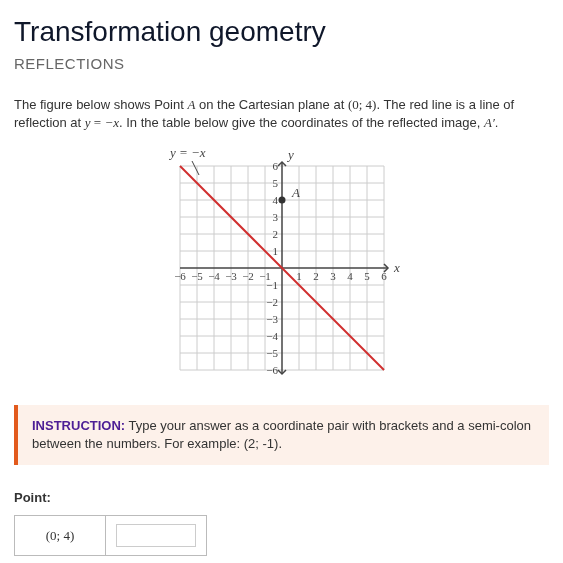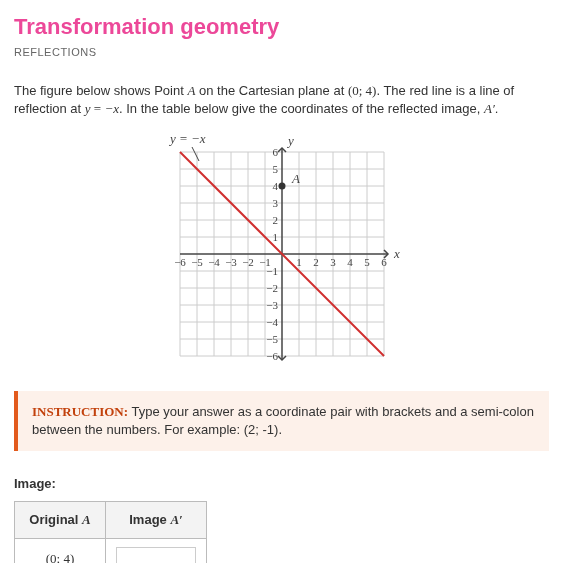--- a/index.html
+++ b/index.html
@@ -6,27 +6,27 @@
     font-family: Arial, Helvetica, sans-serif;
     color: #333;
     margin: 0;
     padding: 12px 14px;
     width: 563px;
     box-sizing: border-box;
     font-size: 13px;
     line-height: 1.4;
   }
   .title {
-    font-size: 22px;
-    font-weight: 700;
-    color: #ec4899;
+    font-size: 28px;
+    font-weight: 400;
+    color: #0f172a;
     margin: 0 0 2px 0;
   }
   .subtitle {
-    font-size: 11px;
+    font-size: 15px;
     letter-spacing: 0.5px;
     color: #666;
     margin: 0 0 22px 0;
   }
   .problem {
     font-size: 13px;
     margin-bottom: 10px;
   }
   .math-i {
     font-family: 'Times New Roman', serif;
@@ -41,22 +41,21 @@
     margin: 8px 0 12px 0;
   }
   .instruction-box {
     border-left: 4px solid #e25a1c;
     background: #fdf1ea;
     padding: 12px 14px;
     font-size: 13px;
     margin: 10px 0 24px 0;
   }
   .instruction-box b {
-    color: #c2410c;
-    font-family: Liberation Serif, serif;
+    color: #4c1d95;
   }
   .answer-label {
     font-weight: bold;
     font-size: 13px;
     margin-bottom: 8px;
   }
   table.answer-table {
     border-collapse: collapse;
   }
   table.answer-table th, table.answer-table td {
@@ -187,32 +186,24 @@
       <circle cx="130" cy="57" r="3.5" fill="#333"></circle>
       <text class="axis-label" x="140" y="54">A</text>
     </g>
   </svg>
 </div>
 
 <div class="instruction-box">
   <b>INSTRUCTION:</b><span> Type your answer as a coordinate pair with brackets and a semi-colon between the numbers. For example: (2; -1).</span>
 </div>
 
-<div class="answer-label">Image:</div>
+<div class="answer-label">Point:</div>
 
 <table class="answer-table">
   <tbody>
-      <tr>
-    <th>
-      <span>Original </span><span class="math-i">A</span>
-    </th>
-    <th>
-      <span>Image </span><span class="math-i">A′</span>
-    </th>
-  </tr>
   <tr>
     <td>
       <span class="math">(0; 4)</span>
     </td>
     <td>
       <input type="text" value="" style="">
     </td>
   </tr>
 </tbody>
   </table>

